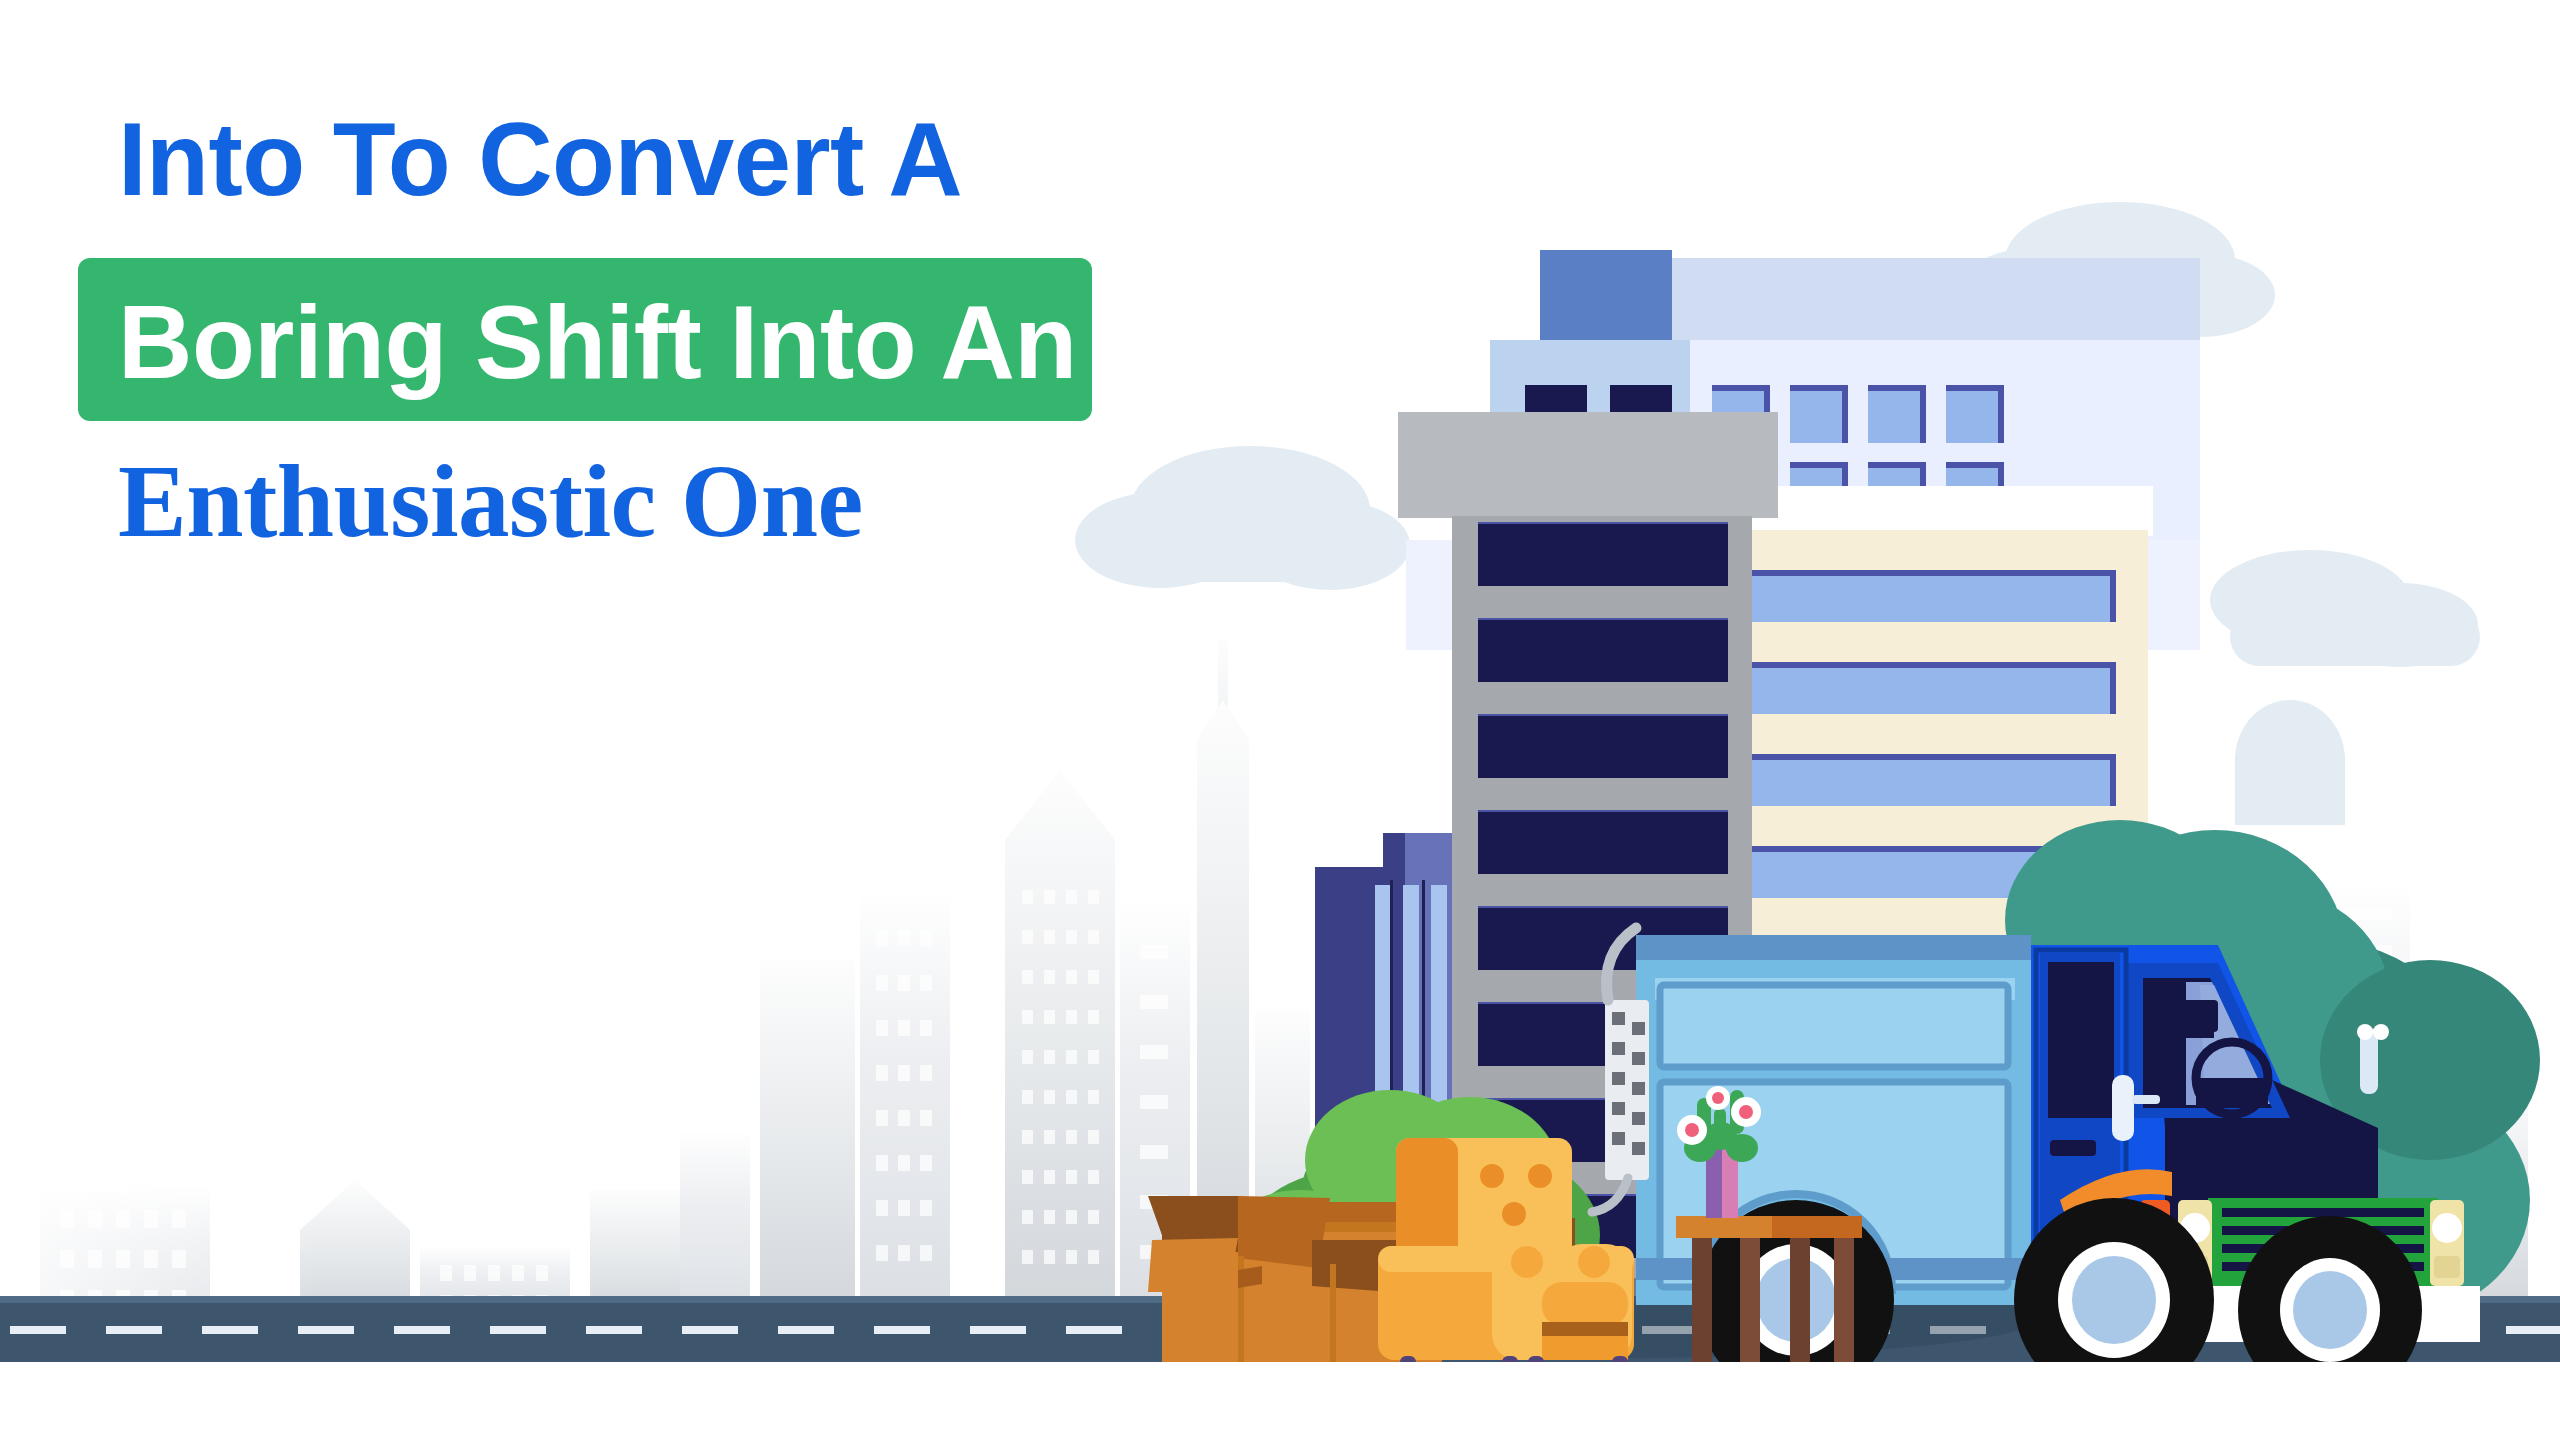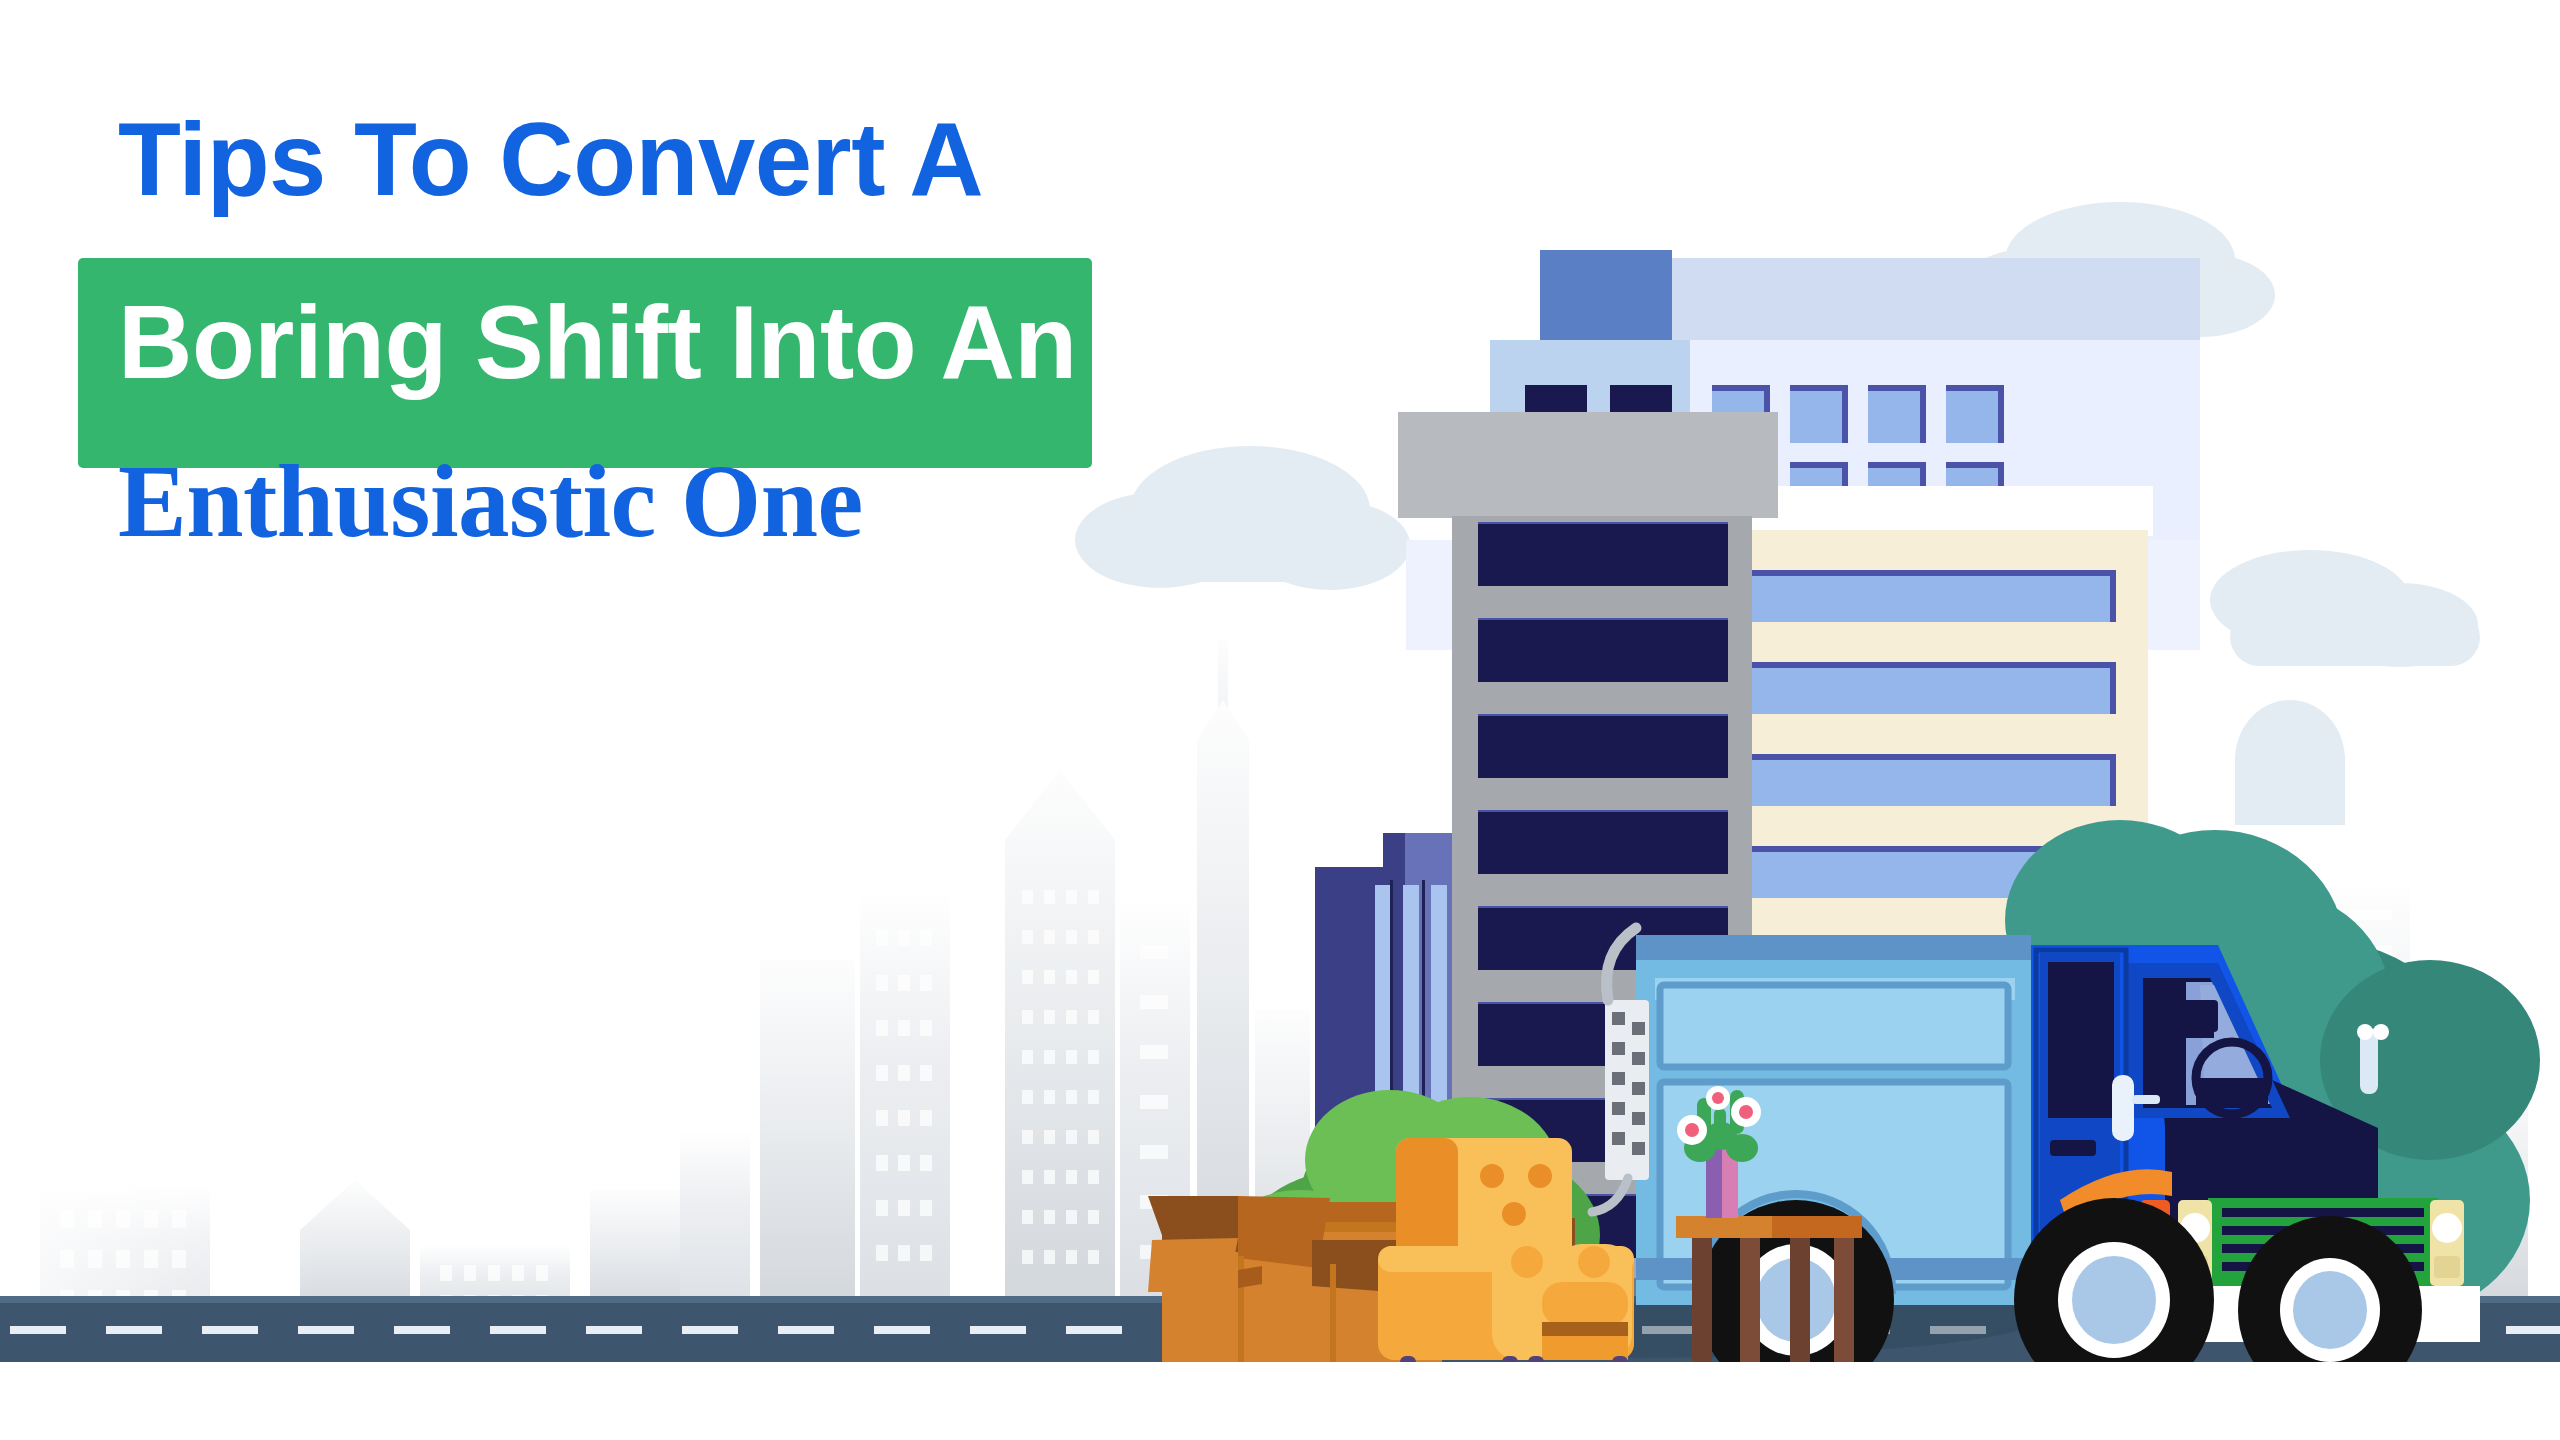--- a/index.html
+++ b/index.html
@@ -22,23 +22,23 @@
   .hl-plain{
     position:absolute;
     color:#1263e0;
     font-size:103px;
   }
   #hl1{left:118px;top:108px;}
   #hl3{left:118px;top:450px;font-family:Liberation Serif, serif;}
   .hl-band{
     position:absolute;
     left:78px;top:258px;
-    width:1014px;height:210px;
+    width:1014px;height:163px;
     background:#35b66f;
-    border-radius:5px;
+    border-radius:12px;
   }
   #hl2{
     position:absolute;
     left:40px;top:33px;
     color:#ffffff;
     font-size:103px;
   }
 </style>
 </head>
 <body>
@@ -594,21 +594,21 @@
       <rect x="1400" y="1356" width="16" height="26" rx="6" fill="#51427a"></rect>
       <rect x="1502" y="1356" width="16" height="26" rx="6" fill="#51427a"></rect>
       <rect x="1528" y="1356" width="16" height="26" rx="6" fill="#51427a"></rect>
       <rect x="1612" y="1356" width="16" height="26" rx="6" fill="#51427a"></rect>
     </g>
 
     <rect x="0" y="1362" width="2560" height="80" fill="#ffffff"></rect>
   </svg>
 
   <div class="headline">
-    <div class="hl-line hl-plain" id="hl1">Tips To Convert A</div>
+    <div class="hl-line hl-plain" id="hl1">Into To Convert A</div>
 
     <div class="hl-band">
       <div class="hl-line" id="hl2">Boring Shift Into An</div>
     </div>
 
     <div class="hl-line hl-plain" id="hl3">Enthusiastic One</div>
   </div>
 
 </div>
 

